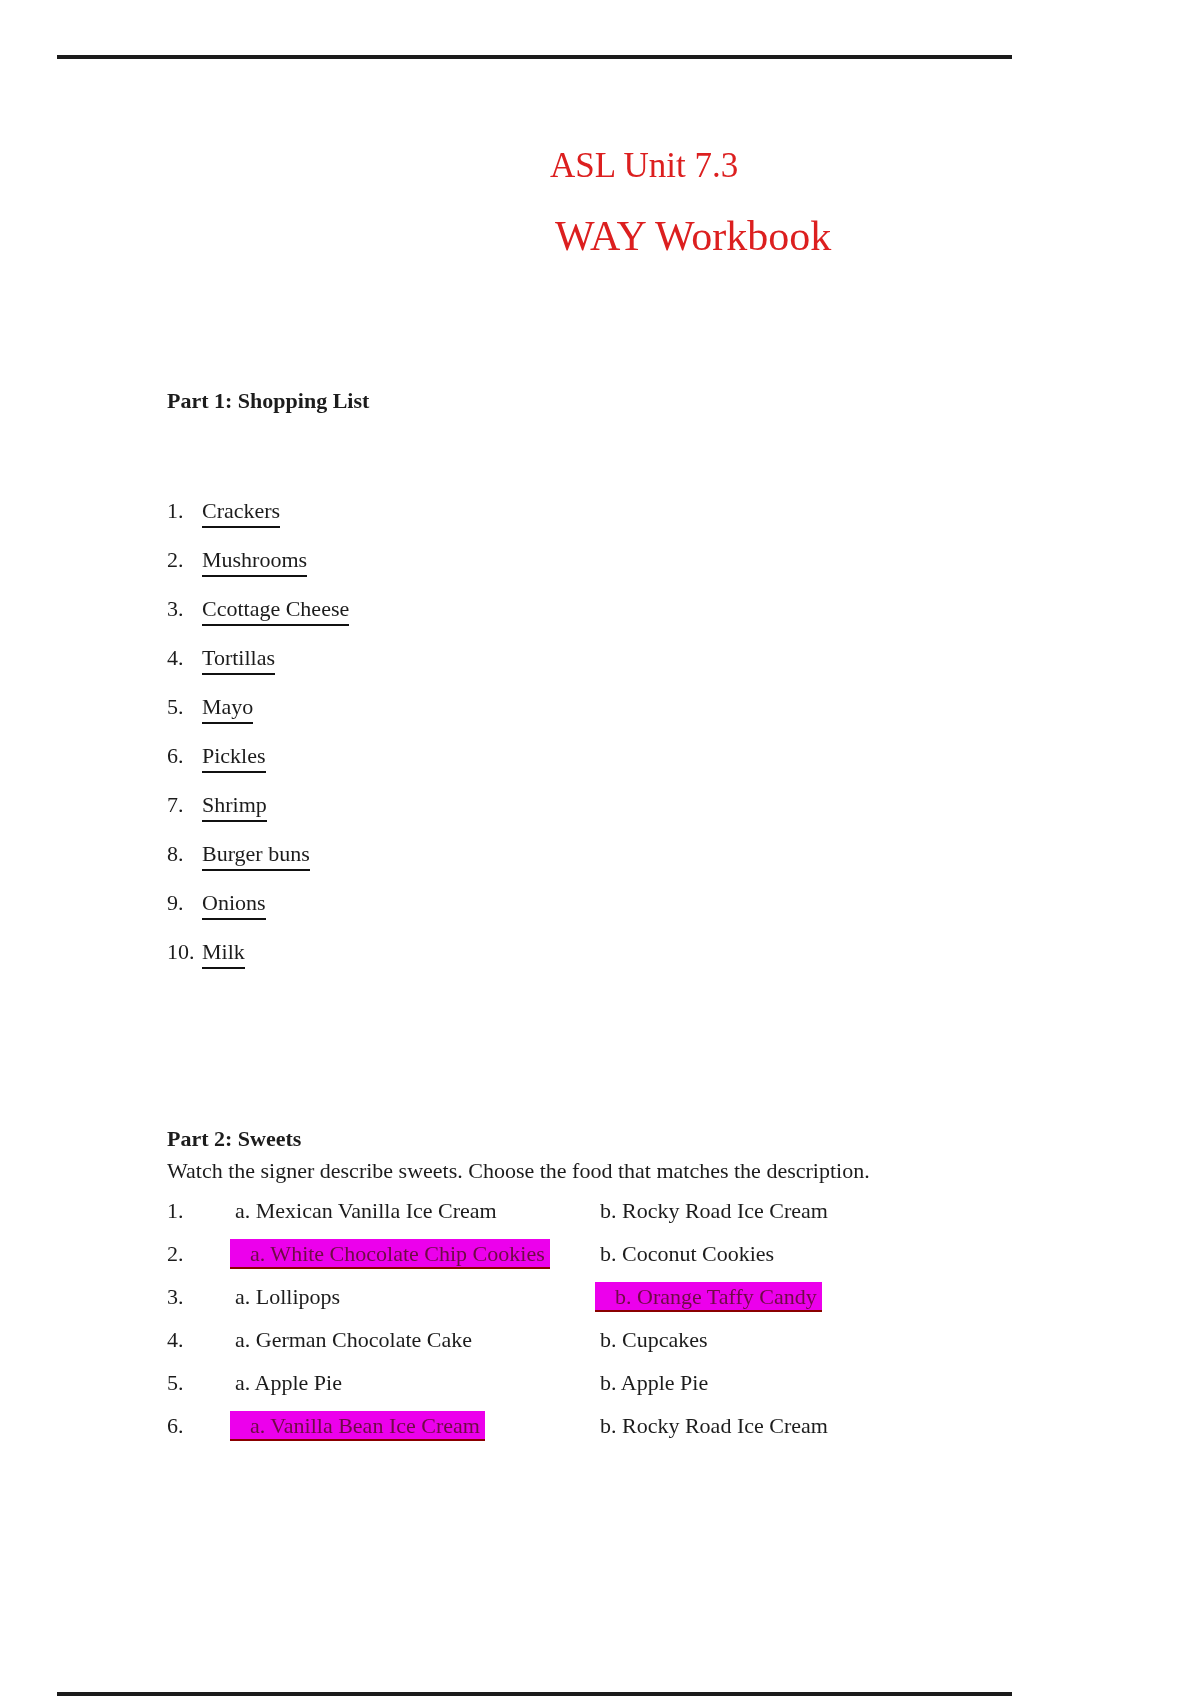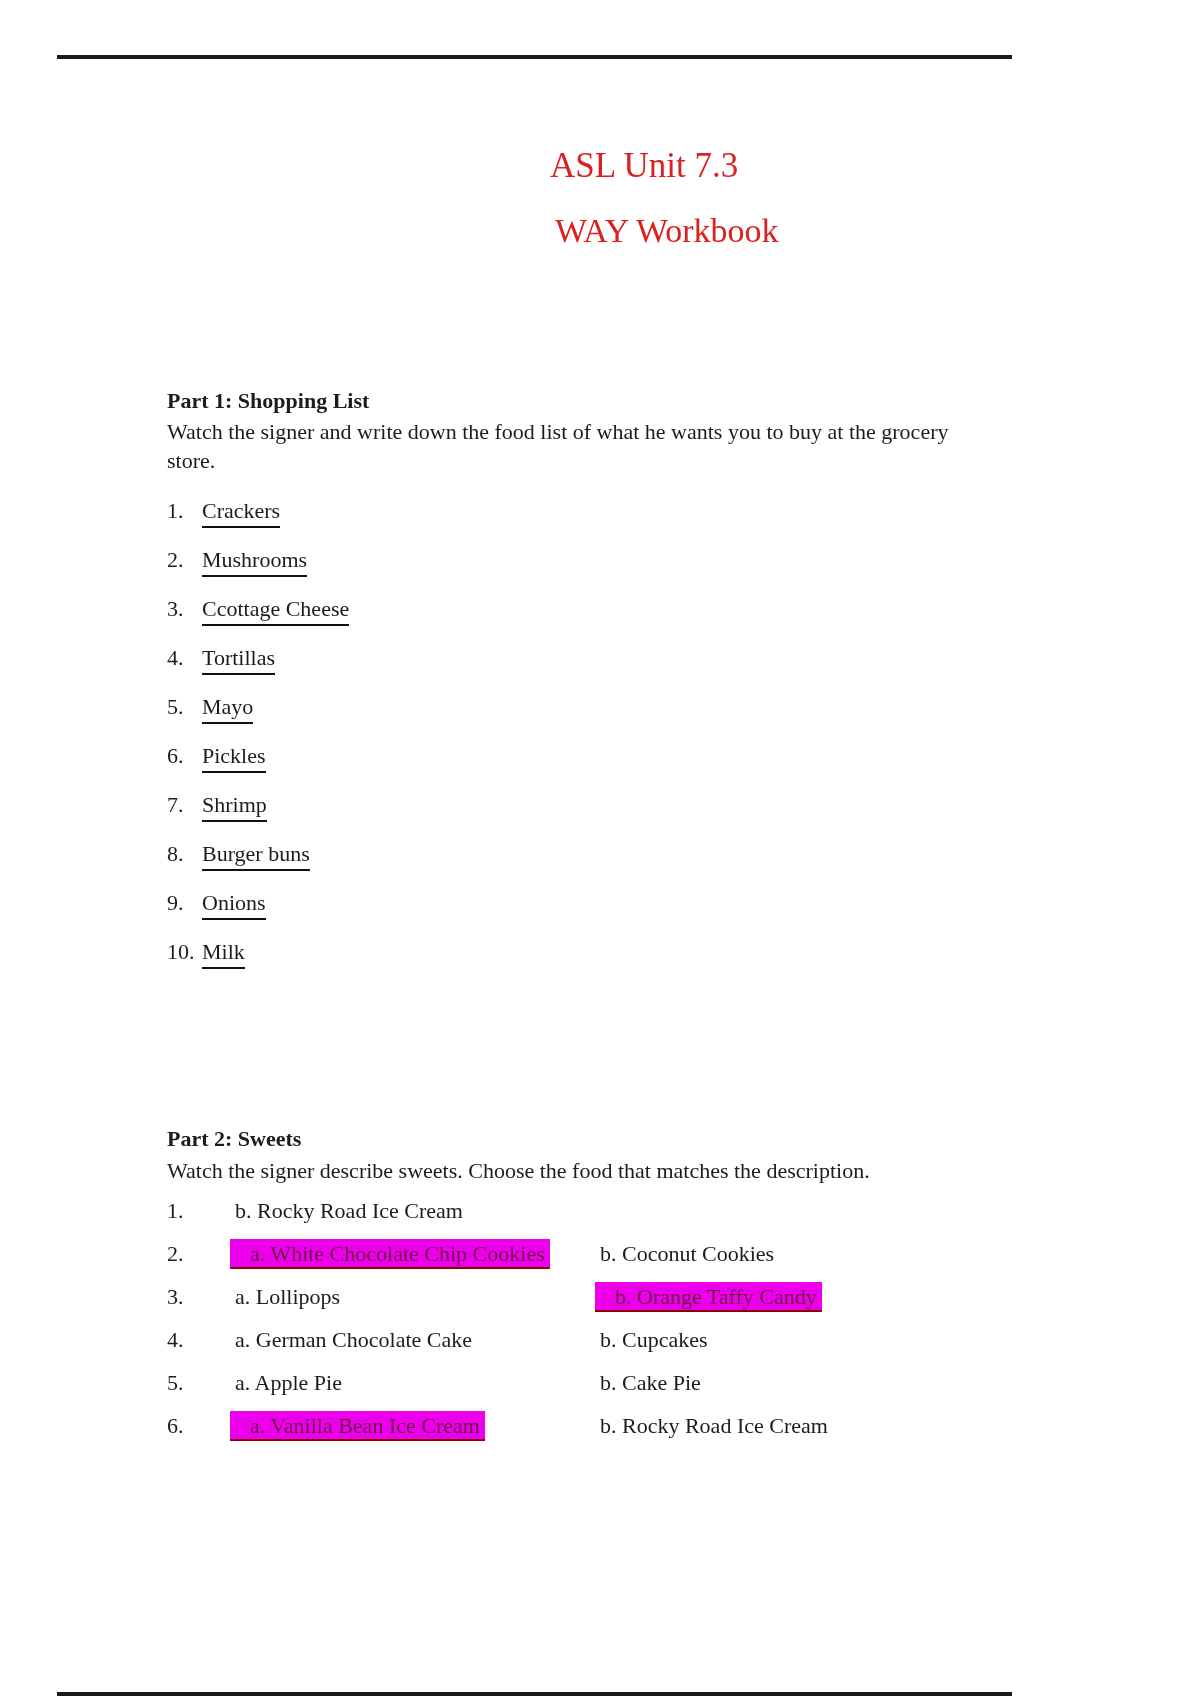--- a/index.html
+++ b/index.html
@@ -23,21 +23,21 @@
   .rule{position:absolute;left:57px;width:1086px;height:4px;background:var(--rule);}
   .rule-top{top:55px;}
   .rule-bottom{top:1692px;}
 
   .title-line1{
     position:absolute;left:550px;top:146px;
     font-size:35px;color:var(--title-red);white-space:nowrap;
   }
   .title-line2{
     position:absolute;left:555px;top:212px;
-    font-size:34px;color:var(--title-red);white-space:nowrap;
+    font-size:42px;color:var(--title-red);white-space:nowrap;
   }
 
   .part-heading{
     position:absolute;left:167px;
     font-size:22px;font-weight:bold;white-space:nowrap;
   }
   .p1-heading{top:388px;text-align:center;}
   .p1-desc{
     position:absolute;left:167px;top:417px;width:810px;
     font-size:22px;line-height:29px;
@@ -87,21 +87,20 @@
 <body>
 
 <div class="page">
 
   <div class="rule rule-top"></div>
 
   <div class="title-line1">ASL Unit 7.3</div>
   <div class="title-line2">WAY Workbook</div>
 
   <div class="part-heading p1-heading">Part 1: Shopping List</div>
-  <div class="p1-desc">Watch the signer and write down the food list of what he wants you to buy at the grocery store.</div>
 
   <div class="shopping-list">
     <div class="shop-row">
       <span class="shop-num">1.</span>
       <span class="shop-label">Crackers</span>
     </div>
     <div class="shop-row">
       <span class="shop-num">2.</span>
       <span class="shop-label">Mushrooms</span>
     </div>
@@ -138,41 +137,42 @@
       <span class="shop-label">Milk</span>
     </div>
   </div>
 
   <div class="part-heading p2-heading">Part 2: Sweets</div>
   <div class="p2-desc">Watch the signer describe sweets. Choose the food that matches the description.</div>
 
   <div class="sweets-list">
     <div class="sweet-row">
       <span>1.</span>
+      <span class="opt">a. Mexican Vanilla Ice Cream</span>
       <span class="opt">b. Rocky Road Ice Cream</span>
     </div>
     <div class="sweet-row">
       <span>2.</span>
       <span class="opt"><span class="hl">a. White Chocolate Chip Cookies</span></span>
       <span class="opt">b. Coconut Cookies</span>
     </div>
     <div class="sweet-row">
       <span>3.</span>
       <span class="opt">a. Lollipops</span>
       <span class="opt"><span class="hl">b. Orange Taffy Candy</span></span>
     </div>
     <div class="sweet-row">
       <span>4.</span>
       <span class="opt">a. German Chocolate Cake</span>
       <span class="opt">b. Cupcakes</span>
     </div>
     <div class="sweet-row">
       <span>5.</span>
       <span class="opt">a. Apple Pie</span>
-      <span class="opt">b. Cake Pie</span>
+      <span class="opt">b. Apple Pie</span>
     </div>
     <div class="sweet-row">
       <span>6.</span>
       <span class="opt"><span class="hl">a. Vanilla Bean Ice Cream</span></span>
       <span class="opt">b. Rocky Road Ice Cream</span>
     </div>
   </div>
 
   <div class="rule rule-bottom"></div>
 

